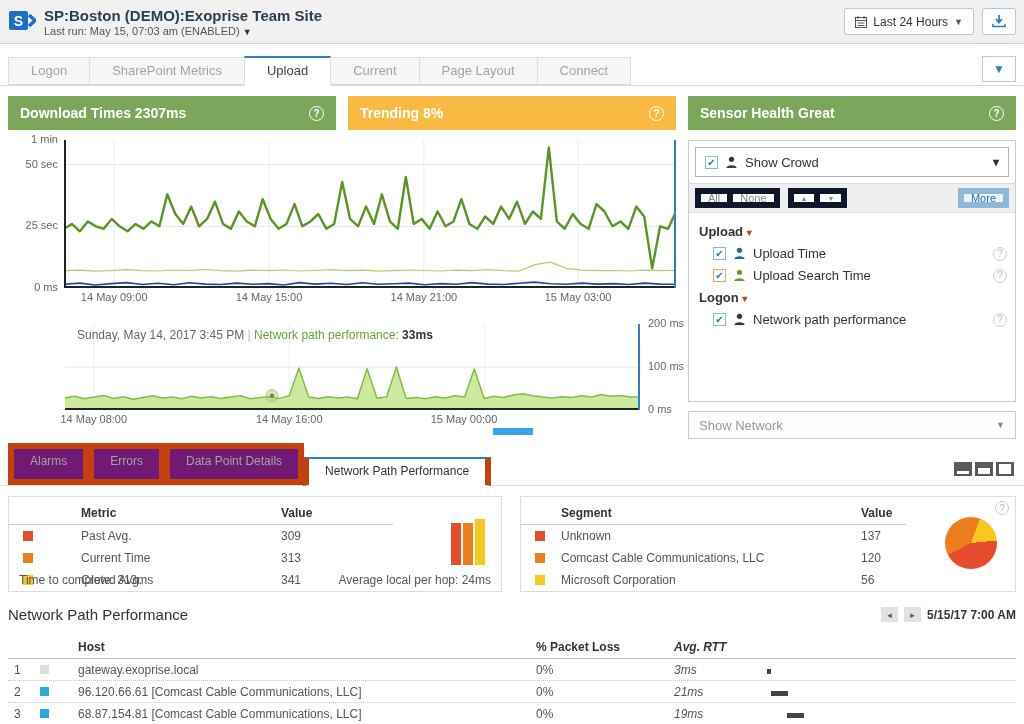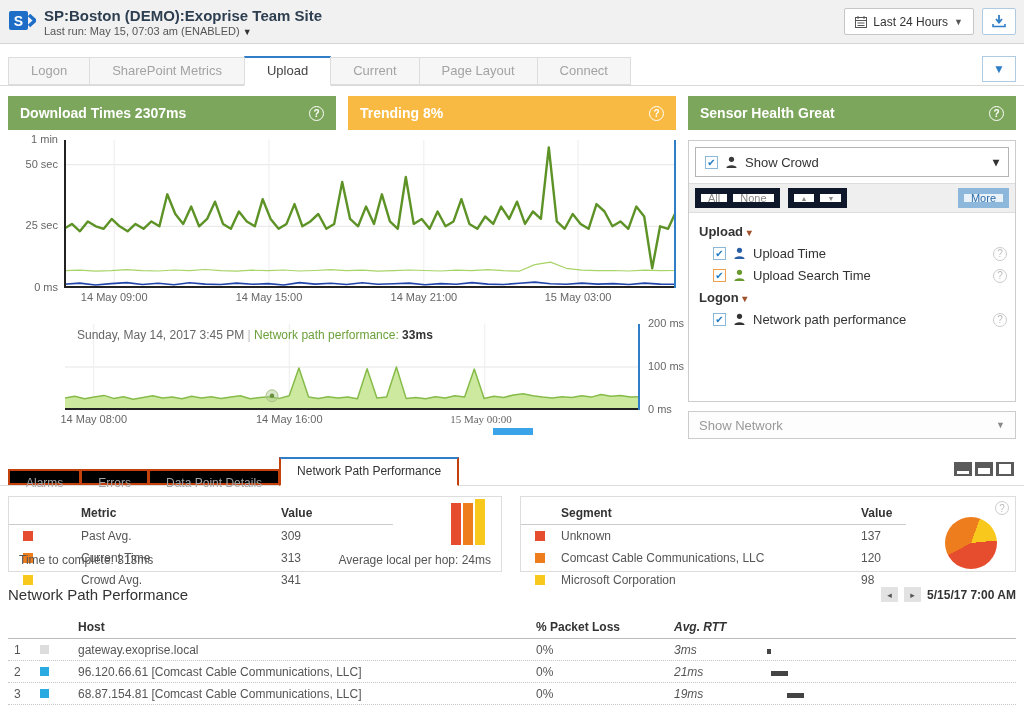--- a/index.html
+++ b/index.html
@@ -83,34 +83,34 @@
   .cb { width:13px; height:13px; border:1px solid #8bb7d8; background:#fff; flex:none;
     display:flex; align-items:center; justify-content:center; font-size:10px; color:#1f7ac4; cursor:pointer; }
   .net-select { margin-top:9px; height:28px; border:1px solid #ccc; background:#fdfdfd;
     display:flex; align-items:center; justify-content:space-between; padding:0 10px;
     font-size:13px; color:#999; cursor:pointer; }
   .net-select .chev { font-size:9px; color:#888; }
 
   
   .dtabs { margin-top:10px; padding:0 8px; border-bottom:1px solid #ddd; display:flex;
     align-items:flex-end; height:30px; position:relative; }
-  .dtab { height:16px; line-height:24px; padding:0 16px; font-size:12px; color:#a3a3a3;
-    background:#000000; border:2px solid #c2410c; margin-right:-1px; cursor:pointer; white-space:nowrap; }
+  .dtab { height:42px; line-height:24px; padding:0 16px; font-size:12px; color:#a3a3a3;
+    background:#701a75; border:6px solid #c2410c; margin-right:-1px; cursor:pointer; white-space:nowrap; }
   .dtab.active { background:#fff; color:#333; border-top:2px solid #2f7ec7; height:29px;
     margin-bottom:-1px; border-bottom:1px solid #fff; }
   .layout-icons { position:absolute; right:10px; top:6px; display:flex; gap:3px; }
   .licon { width:18px; height:14px; background:#5a5a5a; position:relative; cursor:pointer; }
   .licon i { position:absolute; background:#fff; left:3px; right:3px; }
   .licon.l1 i { bottom:2px; height:3px; }
   .licon.l2 i { bottom:2px; height:6px; }
   .licon.l3 i { top:2px; bottom:2px; }
 
   
   .cards { display:flex; gap:18px; margin:10px 8px 0; }
-  .card { border:1px solid #ddd; background:#fff; position:relative; height:76px; padding-top:4px; }
+  .card { border:1px solid #ddd; background:#fff; position:relative; height:96px; padding-top:4px; }
   .card.metric { width:494px; } .card.segment { flex:1; }
   .crow { display:grid; align-items:center; height:22px; font-size:12px; color:#555; }
   .metric .crow { grid-template-columns:72px 200px 1fr; }
   .segment .crow { grid-template-columns:40px 300px 1fr; }
   .chead { font-weight:bold; color:#333; height:24px; border-bottom:1px solid #ccc; width:78%; }
   .sw { width:10px; height:10px; justify-self:start; margin-left:14px; }
   .cfoot { position:absolute; left:10px; right:10px; bottom:4px; display:flex;
     justify-content:space-between; font-size:12px; color:#555; }
   .minibars { position:absolute; right:16px; bottom:26px; display:flex; align-items:flex-end;
     gap:2px; height:48px; }
@@ -253,21 +253,21 @@
           <span class="tt-value">33ms</span>
         </div>
       </div>
       <span class="ov-ylabel" style="top: -7px;">200 ms</span>
       <span class="ov-ylabel" style="top: 36px;">100 ms</span>
       <span class="ov-ylabel" style="top: 79px;">0 ms</span>
     </div>
     <div class="ov-xlabels">
       <span class="ov-xlabel" style="left: 28.75px;">14 May 08:00</span>
       <span class="ov-xlabel" style="left: 224.25px;">14 May 16:00</span>
-      <span class="ov-xlabel" style="left: 416px; font-family: Liberation Serif, serif;">15 May 00:00</span>
+      <span class="ov-xlabel" style="left: 399px;">15 May 00:00</span>
     </div>
     <div class="scrollbar">
       <div class="thumb"></div>
     </div>
   </div>
 
   <div class="sidebar">
     <div class="sb-box">
       <div class="sb-select">
         <span class="cb">✔</span>
@@ -395,21 +395,21 @@
         <span>137</span>
     </div>
     <div class="crow">
       <span class="sw" style="background: rgb(238, 125, 29);"></span>
       <span>Comcast Cable Communications, LLC</span>
         <span>120</span>
     </div>
     <div class="crow">
       <span class="sw" style="background: rgb(248, 200, 28);"></span>
       <span>Microsoft Corporation</span>
-        <span>98</span>
+        <span>56</span>
     </div>
     <div class="pie" id="segment-pie" style="background: conic-gradient(from 20deg, rgb(248, 200, 28) 0deg, rgb(248, 200, 28) 64.4089deg, rgb(230, 76, 46) 64.4089deg, rgb(230, 76, 46) 221.981deg, rgb(238, 125, 29) 221.981deg, rgb(238, 125, 29) 360deg);"></div>
     <span class="help">?</span>
   </div>
 </div>
 
 <div class="npp">
   <div class="npp-title">Network Path Performance</div>
   <div class="npp-nav">
     <span class="nav-btn">◂</span>

